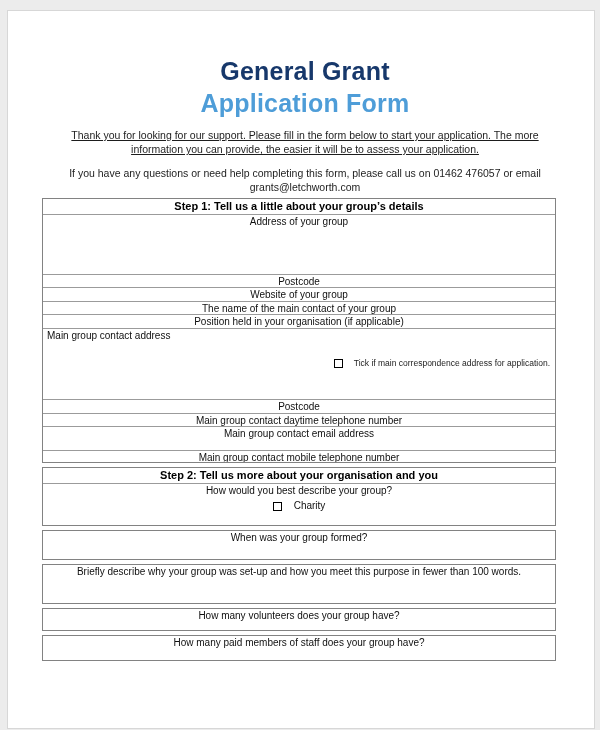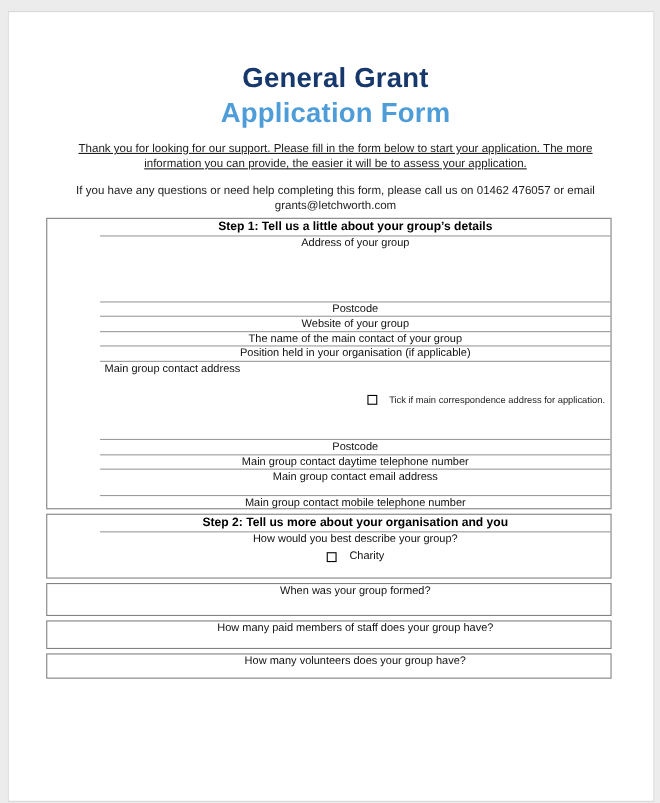--- a/index.html
+++ b/index.html
@@ -20,21 +20,21 @@
   .title{margin:44px 0 0 4px;font-weight:bold;font-size:25px;line-height:32px;letter-spacing:.2px;}
   .title .t1{display:block;color:var(--title-primary,#17386B);}
   .title .t2{display:block;color:var(--title-secondary,#4E9DD8);}
 
   
   .intro{margin:0 0 0 4px;font-size:10.5px;line-height:14px;color:#1d1d1d;}
   .intro.first{margin-top:9px;text-decoration:underline;}
   .intro.second{margin-top:10px;}
 
   
-  .tbl{width:514px;border:1px solid #828282;box-sizing:border-box;background:#fff;padding-left:48px;}
+  .tbl{width:514px;border:1px solid #828282;box-sizing:border-box;background:#fff;}
   .mt4{margin-top:4px;}
   .tblA{margin-top:4px;}
   .row{
     box-sizing:border-box;border-top:1px solid #9b9b9b;
     padding:1px 4px 0 4px;font-size:10px;line-height:12px;color:#0f0f0f;
     overflow:hidden;
   }
   .row.first{border-top:none;}
   .hdr{font-weight:bold;font-size:11px;line-height:13px;color:#000;}
   .h15{height:15px}.h28{height:28px}.h60{height:60px}.h13{height:13px}
@@ -138,27 +138,32 @@
         </div>
       </div>
     </div>
 
     <div class="tbl mt4">
       <div class="row h28 first">
         <span>When was your group formed?</span>
       </div>
     </div>
 
-
     <div class="tbl mt4">
-      <div class="row h24 first">
-        <span>How many paid members of staff does your group have?</span>
+      <div class="row h38 first">
+        <span>Briefly describe why your group was set-up and how you meet this purpose in fewer than 100 words.</span>
       </div>
     </div>
 
     <div class="tbl mt4">
       <div class="row h21 first">
         <span>How many volunteers does your group have?</span>
       </div>
     </div>
 
+    <div class="tbl mt4">
+      <div class="row h24 first">
+        <span>How many paid members of staff does your group have?</span>
+      </div>
+    </div>
+
   </div>
 </div>
 
 </body></html>

